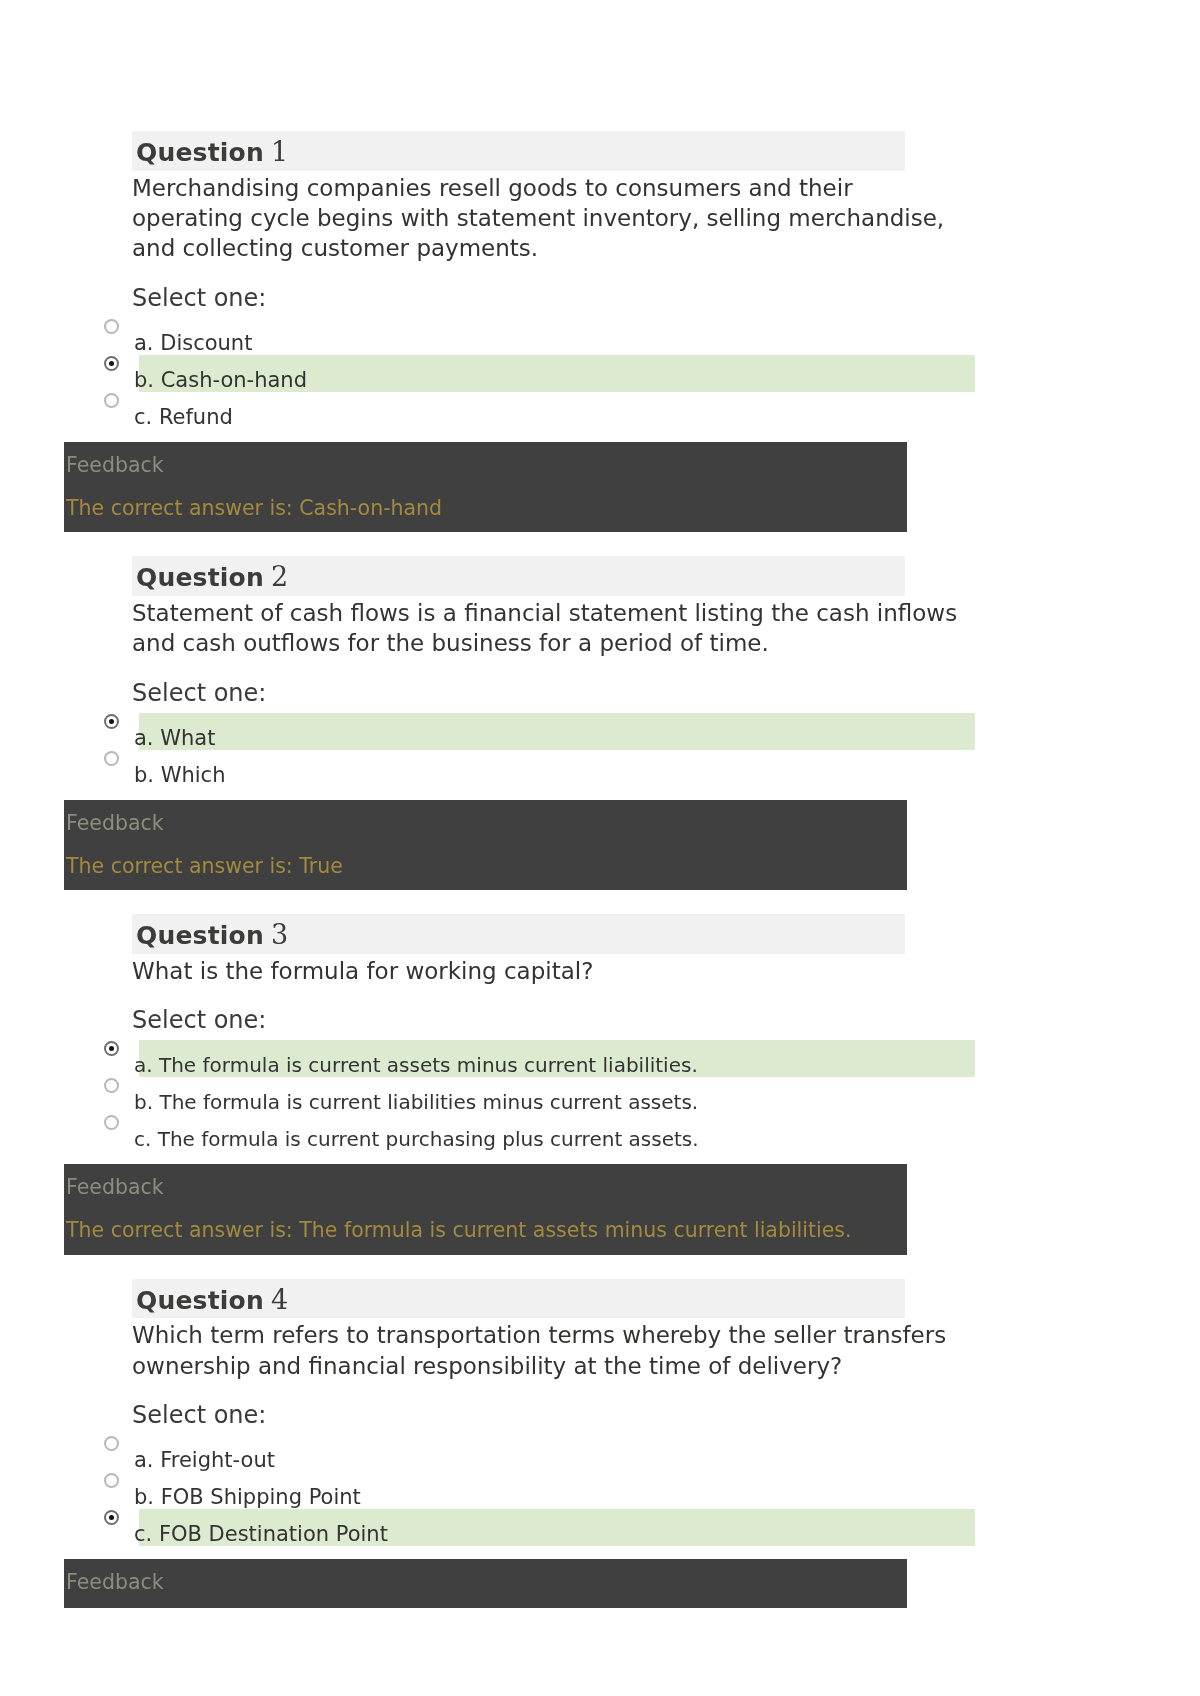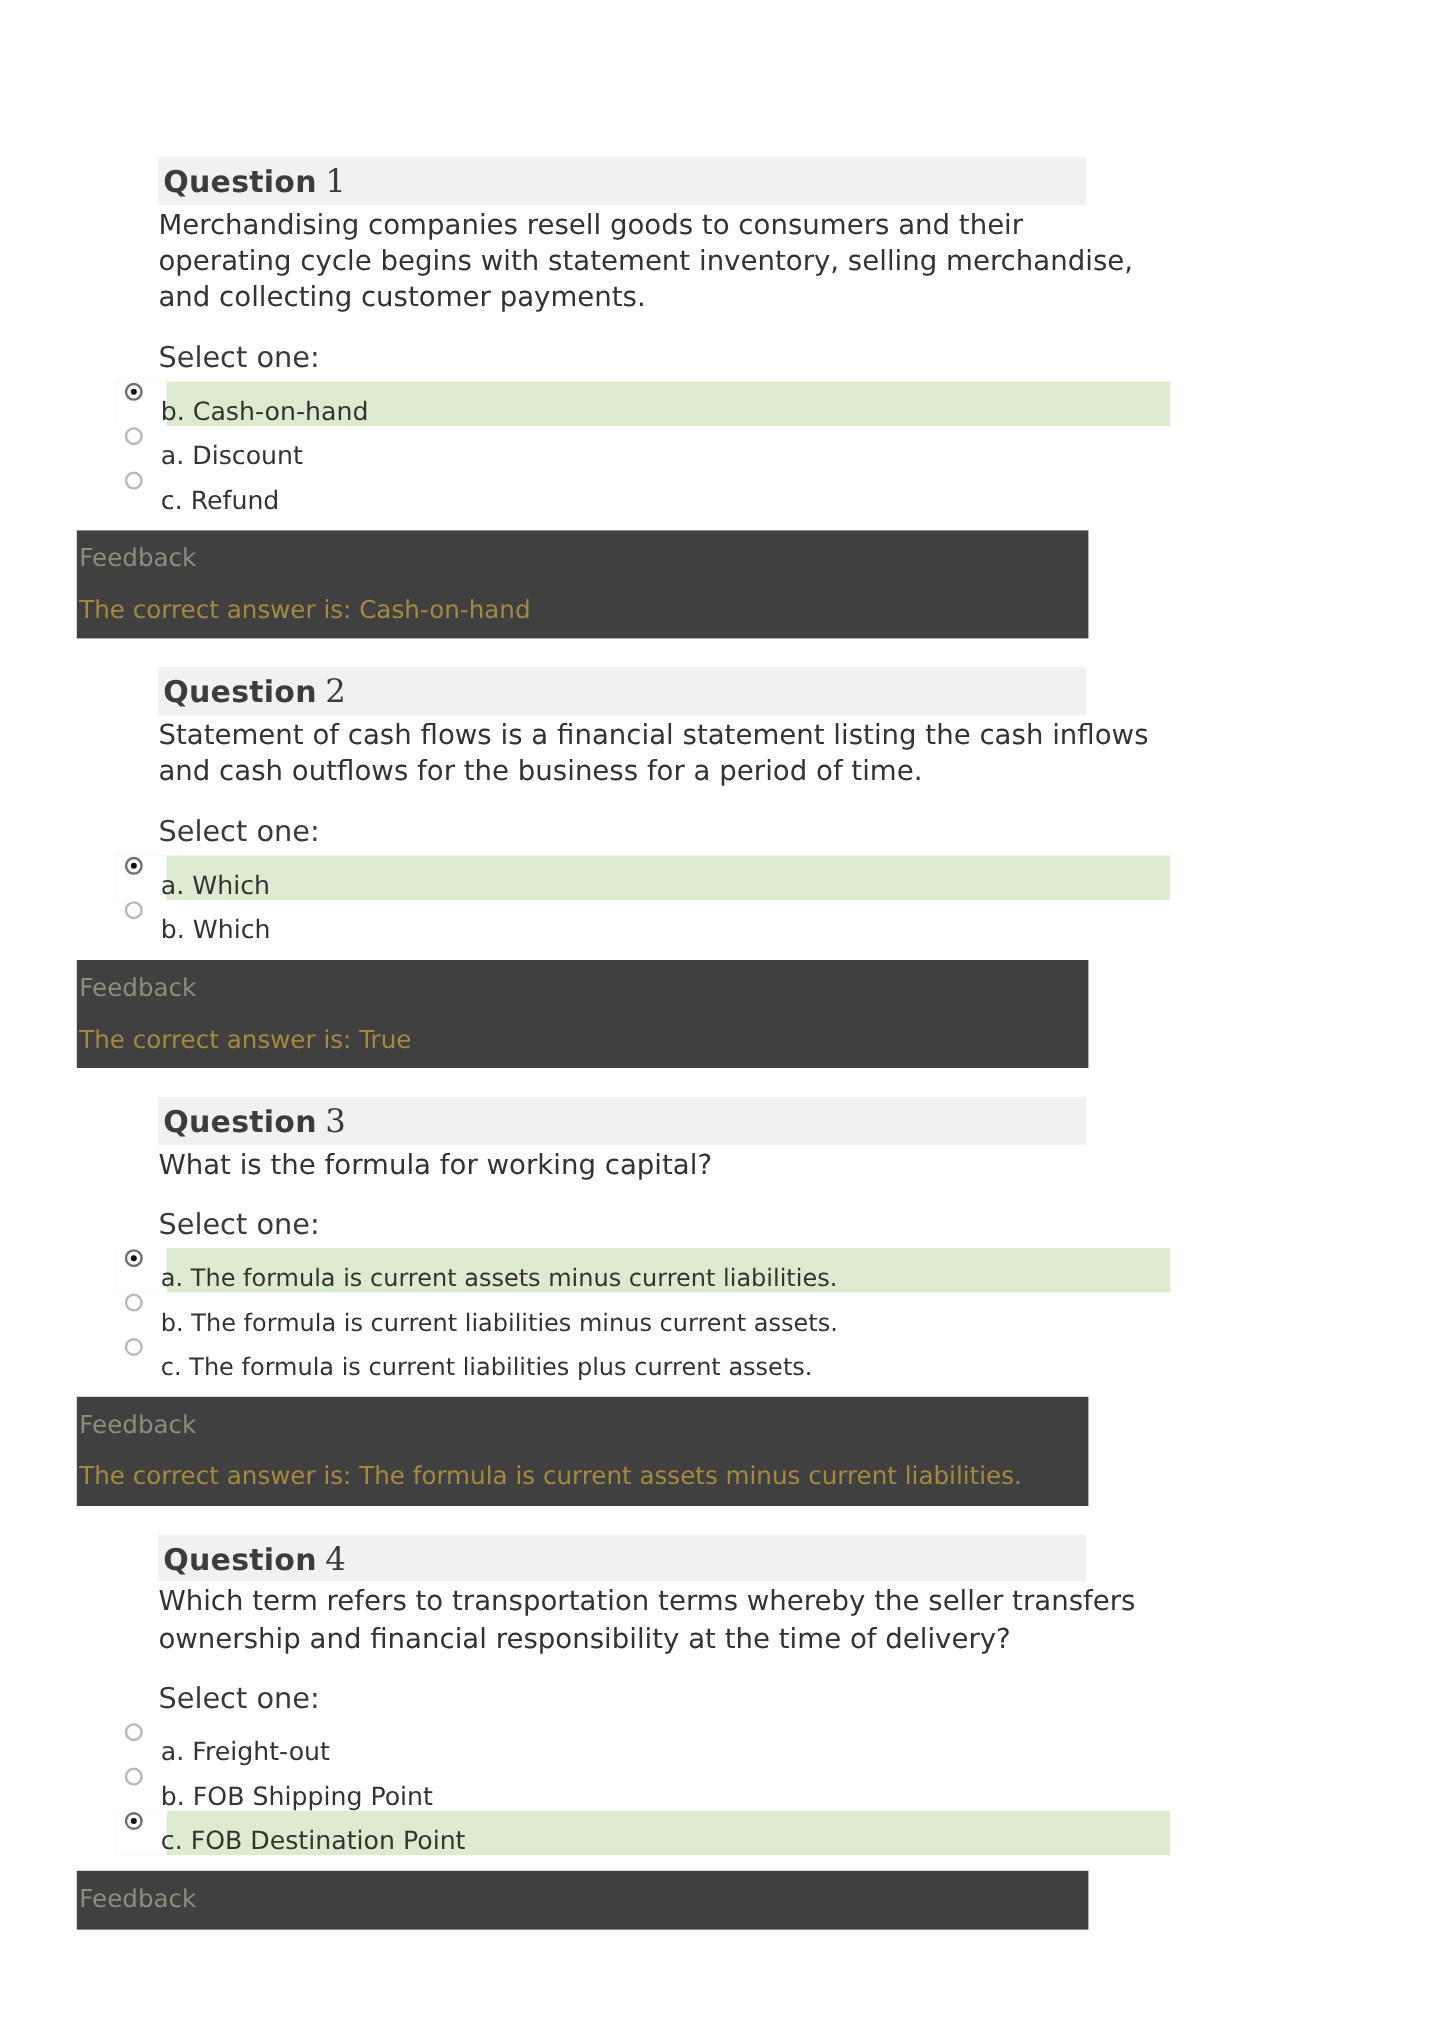--- a/index.html
+++ b/index.html
@@ -176,30 +176,30 @@
 </head>
 <body>
 
 <div class="page">
   <div class="quiz" id="quiz-root" style="padding-top: 131px;">
       <div class="qblock">
         <div class="qheader"><span>Question</span><span class="qnum">1</span></div>
         <div class="qtext">Merchandising companies resell goods to consumers and their operating cycle begins with statement inventory, selling merchandise, and collecting customer payments.</div>
         <div class="selectone">Select one:</div>
         <div class="answers">
+          <div class="answer">
+            <span class="band"></span>
+            <span class="radio"></span>
+            <span class="label">a. Discount</span>
+          </div>
           <div class="answer correct checked">
             <span class="band"></span>
             <span class="radiowrap"></span>
             <span class="radio"></span>
             <span class="label">b. Cash-on-hand</span>
-          </div>
-          <div class="answer">
-            <span class="band"></span>
-            <span class="radio"></span>
-            <span class="label">a. Discount</span>
           </div>
           <div class="answer">
             <span class="band"></span>
             <span class="radio"></span>
             <span class="label">c. Refund</span>
           </div>
         </div>
         <div class="feedback">
           <div class="fb-title">Feedback</div>
           <div class="fb-text">The correct answer is: Cash-on-hand</div>
@@ -208,21 +208,21 @@
       </div>
       <div class="qblock">
         <div class="qheader"><span>Question</span><span class="qnum">2</span></div>
         <div class="qtext">Statement of cash flows is a financial statement listing the cash inflows and cash outflows for the business for a period of time.</div>
         <div class="selectone">Select one:</div>
         <div class="answers">
           <div class="answer correct checked">
             <span class="band"></span>
             <span class="radiowrap"></span>
             <span class="radio"></span>
-            <span class="label">a. Which</span>
+            <span class="label">a. What</span>
           </div>
           <div class="answer">
             <span class="band"></span>
             <span class="radio"></span>
             <span class="label">b. Which</span>
           </div>
         </div>
         <div class="feedback">
           <div class="fb-title">Feedback</div>
           <div class="fb-text">The correct answer is: True</div>
@@ -241,21 +241,21 @@
             <span class="label">a. The formula is current assets minus current liabilities.</span>
           </div>
           <div class="answer small">
             <span class="band"></span>
             <span class="radio"></span>
             <span class="label">b. The formula is current liabilities minus current assets.</span>
           </div>
           <div class="answer small">
             <span class="band"></span>
             <span class="radio"></span>
-            <span class="label">c. The formula is current liabilities plus current assets.</span>
+            <span class="label">c. The formula is current purchasing plus current assets.</span>
           </div>
         </div>
         <div class="feedback">
           <div class="fb-title">Feedback</div>
           <div class="fb-text">The correct answer is: The formula is current assets minus current liabilities.</div>
         </div>
         <div class="gap-md"></div>
       </div>
       <div class="qblock">
         <div class="qheader"><span>Question</span><span class="qnum">4</span></div>

